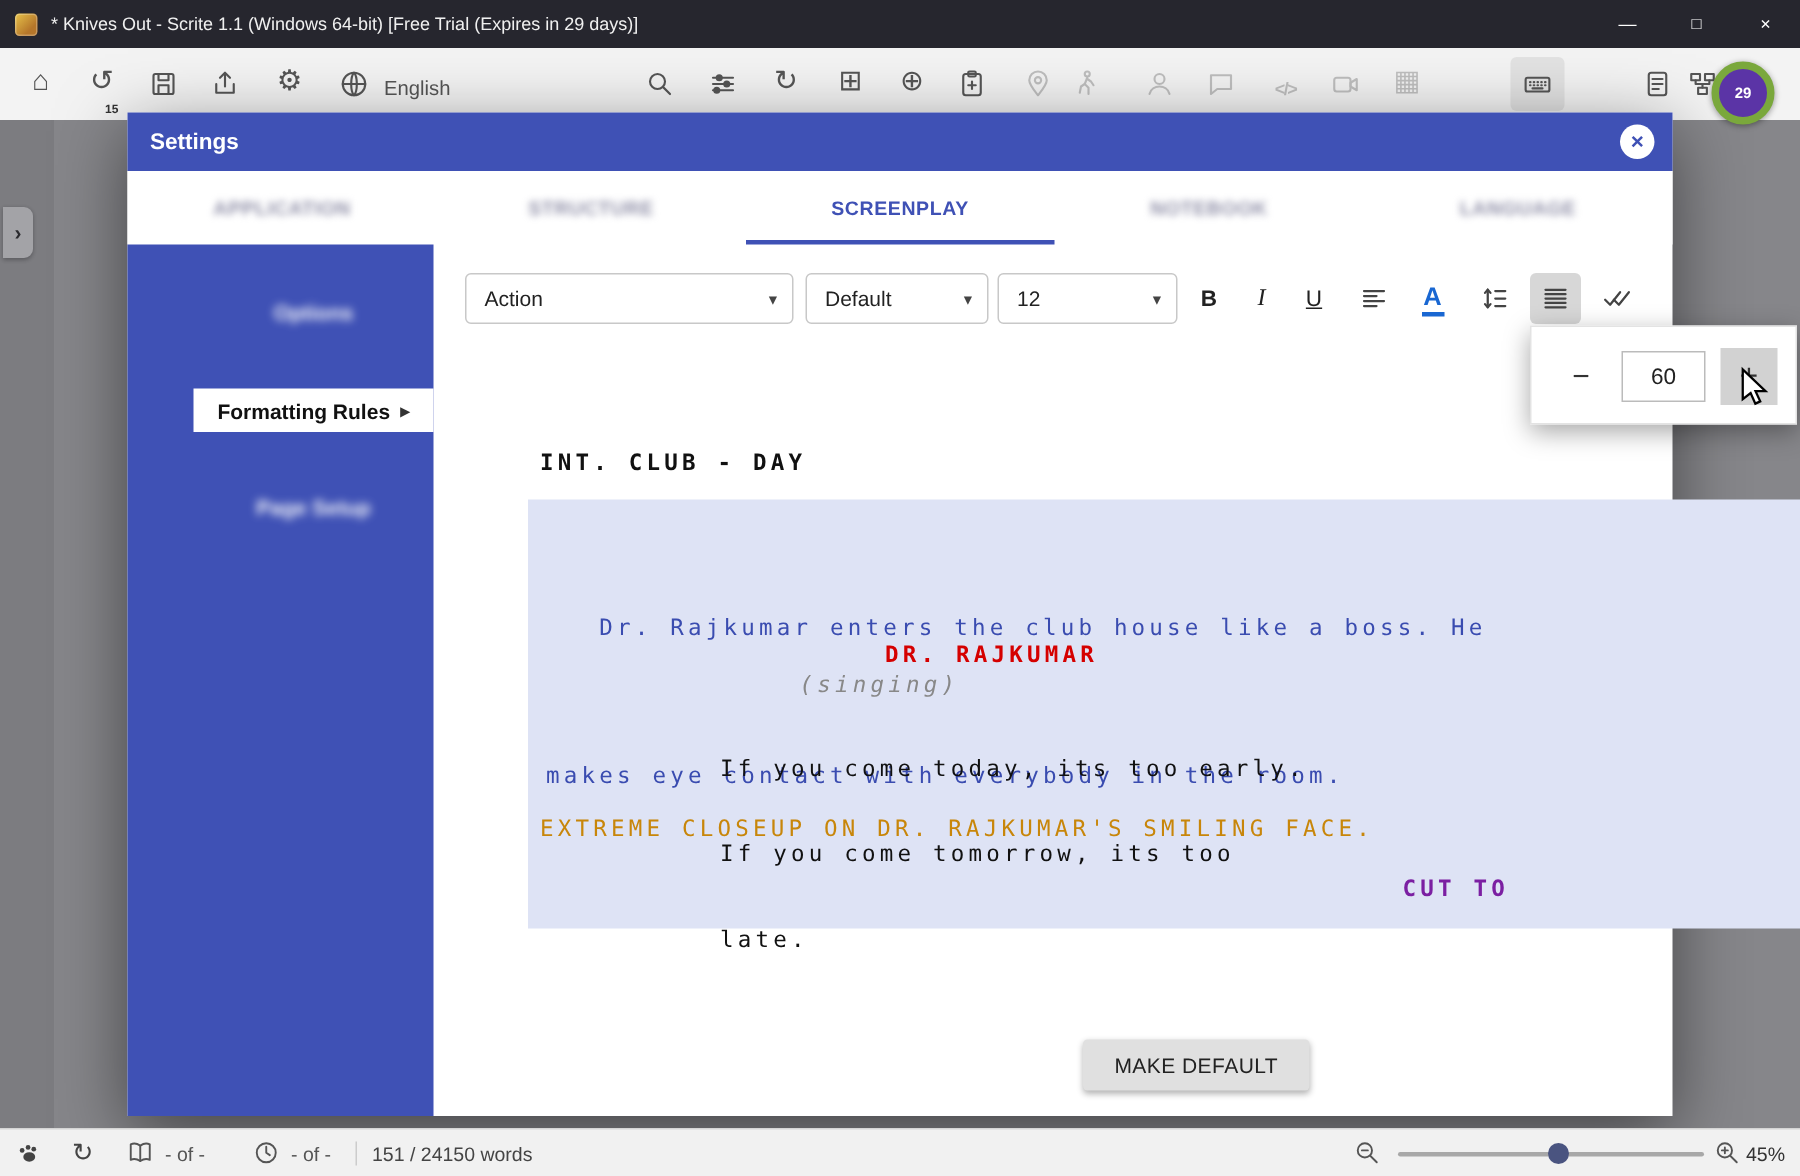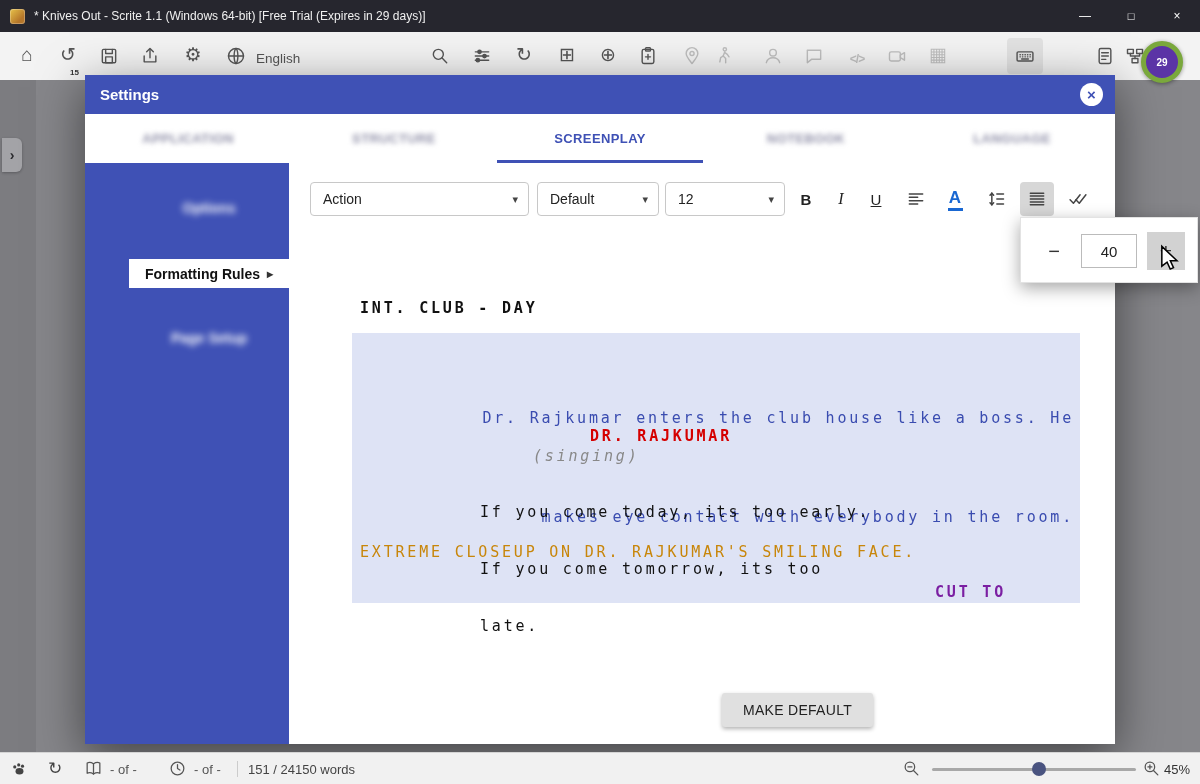--- a/index.html
+++ b/index.html
@@ -57,21 +57,21 @@
   .fbtn.b { font-weight:bold; }
   .fbtn.i { font-style:italic; font-family:"Liberation Serif", serif; font-size:16px; }
   .fbtn.u { text-decoration:underline; }
   .fbtn.color-a { color:#1967d2; font-weight:bold; font-size:17px; flex-direction:column; }
   .fbtn.color-a .bar { width:15px; height:3px; background:#1967d2; margin-top:0px; }
   .fbtn.active-btn { top:107px; width:34px; height:34px; background:#d7d7d7; border-radius:4px; }
 
   
   .prev { position:absolute; font-family:"DejaVu Sans Mono", monospace; font-size:15px; letter-spacing:2.8px; color:#111; white-space:pre; }
   .prev.heading { left:275px; top:224px; font-weight:bold; }
-  .prev.action { left:267px; top:258px; width:728px; background:#dee3f5; color:#3a4cb0; line-height:33px; padding:3px 6px 3px 12px;text-align:right; }
+  .prev.action { left:267px; top:258px; width:848px; background:#dee3f5; color:#3a4cb0; line-height:33px; padding:3px 6px 19px 12px; }
   .prev.character { left:505px; top:352px; color:#d50000; font-weight:bold; }
   .prev.paren { left:448px; top:372px; color:#888; font-style:italic; }
   .prev.dialogue { left:395px; top:390px; line-height:19px; }
   .prev.shot { left:275px; top:468px; color:#c8860a; }
   .prev.transition { left:850px; top:508px; color:#7b1fa2; font-weight:bold; }
 
   .foot-btn { position:absolute; top:618px; height:34px; background:#e0e0e0; border-radius:3px; box-shadow:0 2px 4px rgba(0,0,0,.3); display:flex; align-items:center; justify-content:center; font-size:14px; color:#222; letter-spacing:.3px; }
 
   
   .stepper { position:absolute; left:1020px; top:217px; width:178px; height:66px; background:#fff; border:1px solid #e3e3e3; box-shadow:0 5px 16px rgba(0,0,0,.35); z-index:15; }
@@ -295,21 +295,21 @@
       <div>late.</div>
     </div>
     <div class="prev shot">EXTREME CLOSEUP ON DR. RAJKUMAR'S SMILING FACE.</div>
     <div class="prev transition">CUT TO</div>
 
     <div class="foot-btn" style="left:637px;width:151px">MAKE DEFAULT</div>
   </div>
 
   <div class="stepper">
     <div class="step-minus">−</div>
-    <div class="step-value">40</div>
+    <div class="step-value">60</div>
     <div class="step-plus">+</div>
   </div>
 
   <div class="avatar">
       <span>29</span>
     </div>
 
   <svg class="cursor" viewBox="0 0 24 24">
     <path d="M5 2 L5 19 L9.5 15.5 L12.2 21.5 L15 20.2 L12.3 14.4 L18 14.4 Z" fill="#fff" stroke="#000" stroke-width="1.3"></path>
   </svg>

